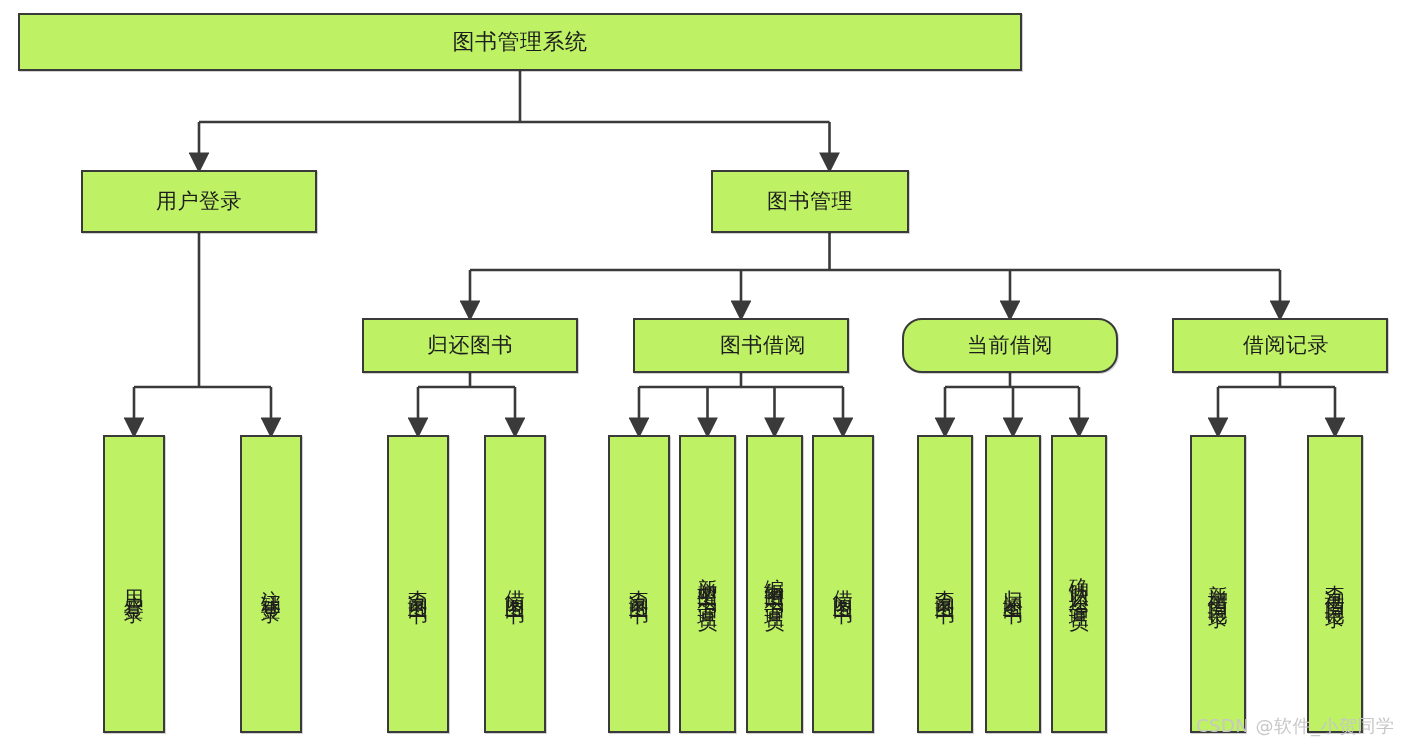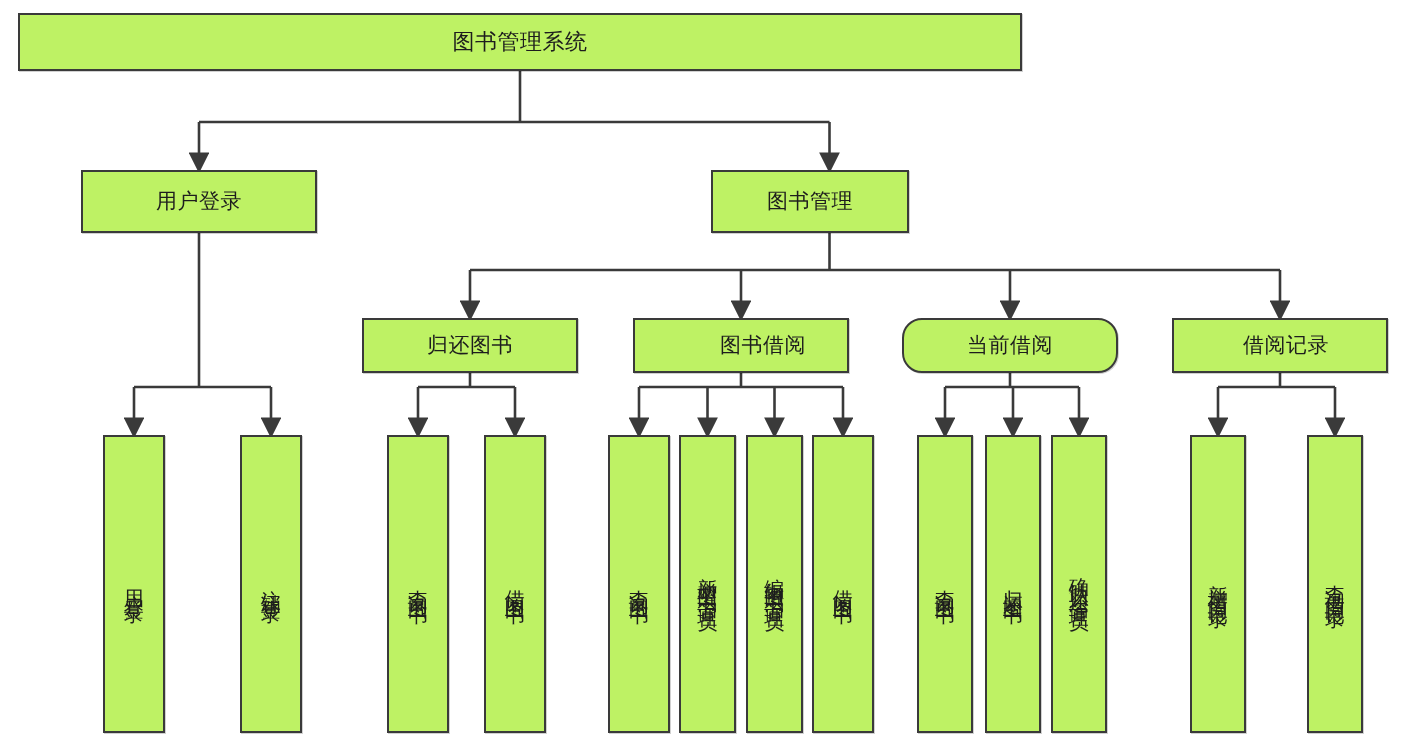--- a/index.html
+++ b/index.html
@@ -164,13 +164,14 @@
         <span class="label">确认归还（管理员）</span>
       </div>
       <div class="node vertical" style="left: 1190px; top: 435px; width: 56px; height: 298px;">
         <span class="label">新增借阅记录</span>
       </div>
       <div class="node vertical" style="left: 1307px; top: 435px; width: 56px; height: 298px;">
         <span class="label">查询借阅记录</span>
       </div>
     </div>
 
+  <div class="watermark" style="left: 1196px; top: 714px;">CSDN @软件_小贺同学</div>
 </div>
 
 </body></html>

